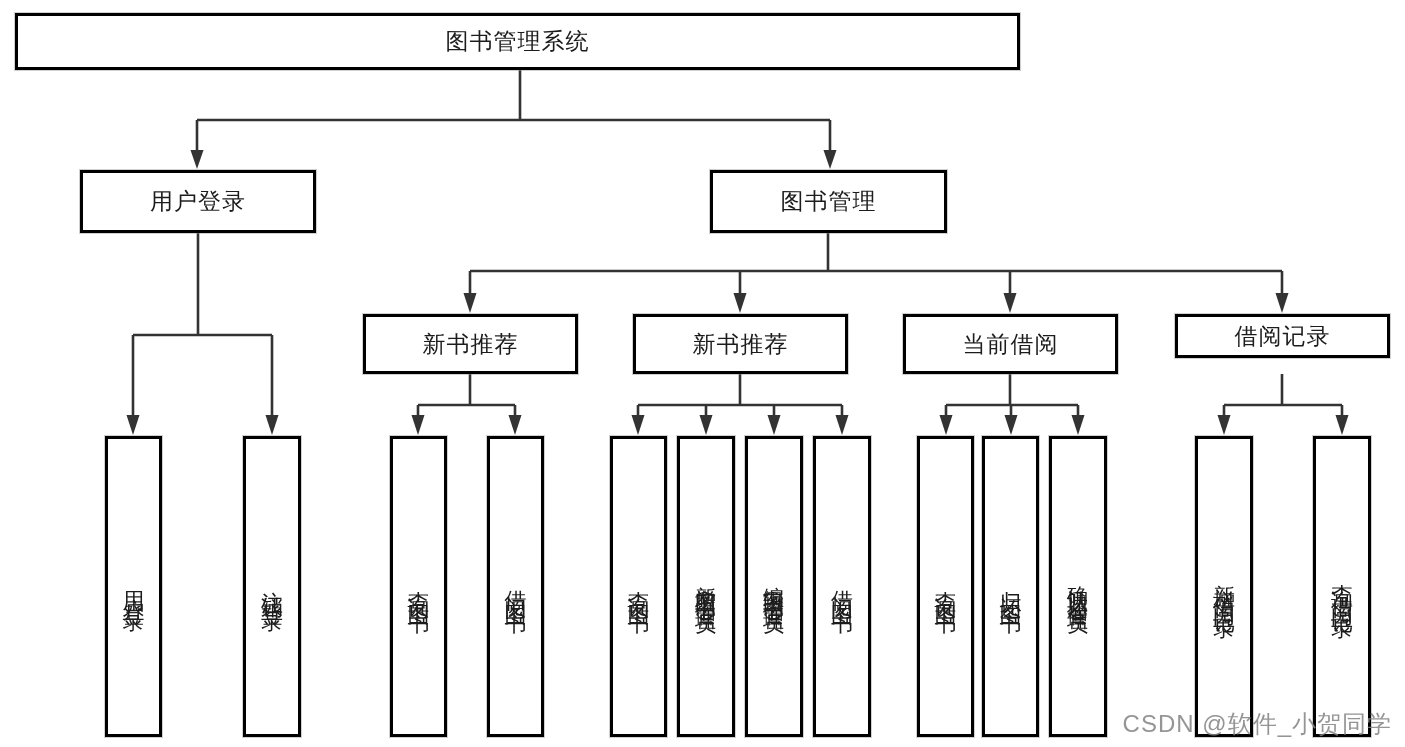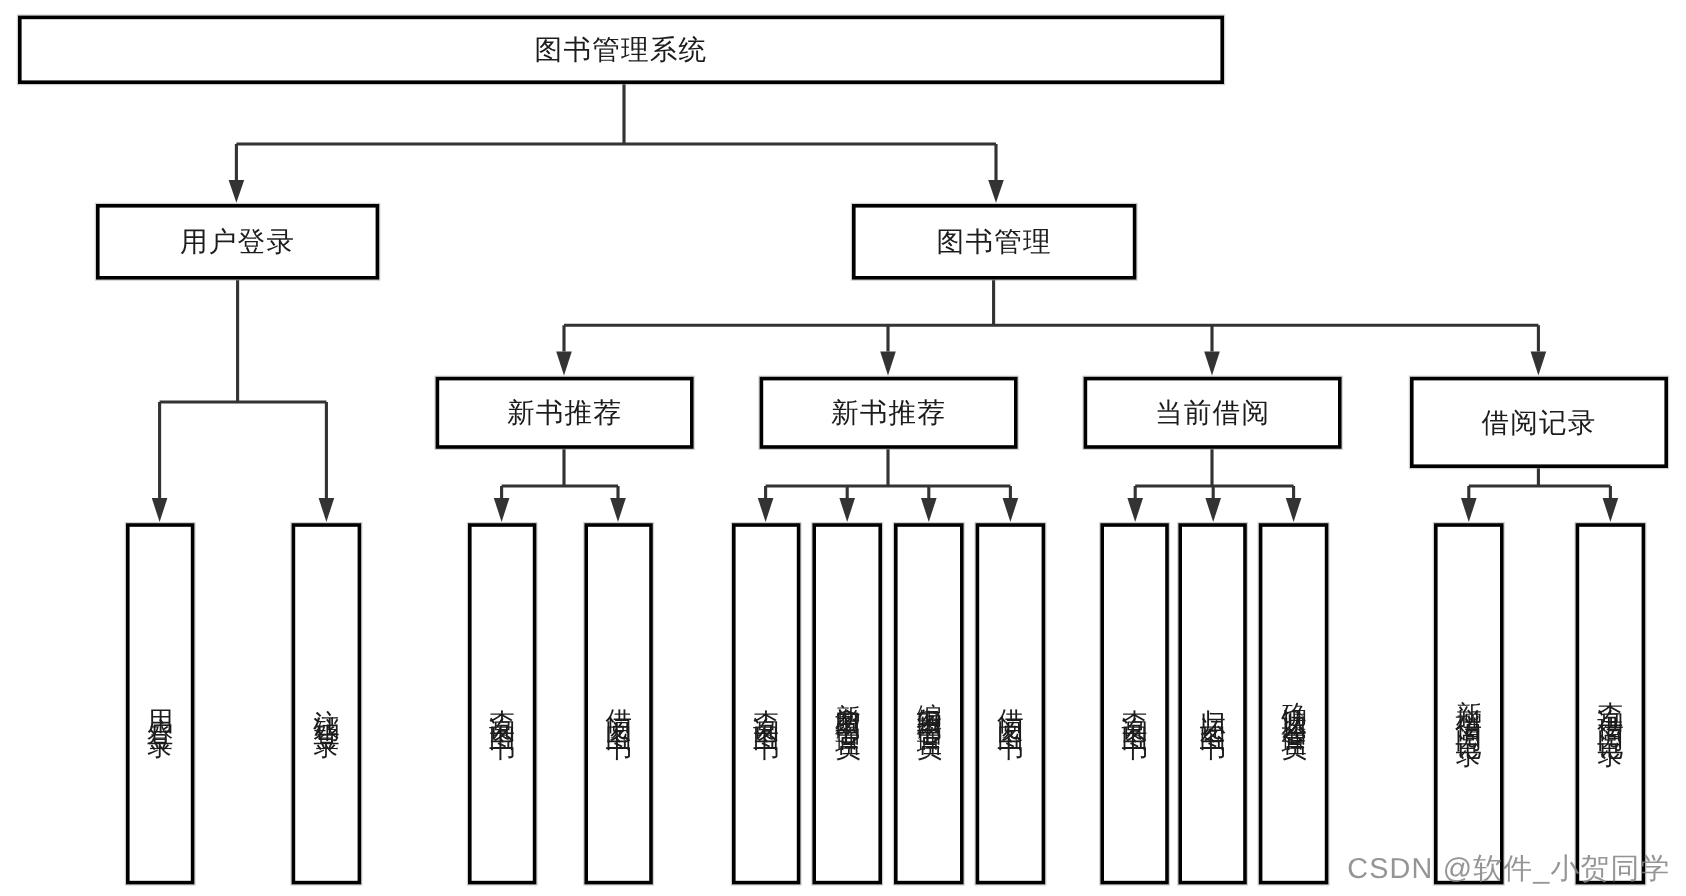--- a/index.html
+++ b/index.html
@@ -123,21 +123,21 @@
 
   <div class="node h" style="left:363px; top:314px; width:215px; height:60px;">
     <span class="lbl">新书推荐</span>
   </div>
   <div class="node h" style="left:633px; top:314px; width:215px; height:60px;">
     <span class="lbl">新书推荐</span>
   </div>
   <div class="node h" style="left:903px; top:314px; width:215px; height:60px;">
     <span class="lbl">当前借阅</span>
   </div>
-  <div class="node h" style="left:1175px; top:314px; width:215px; height:76px;">
+  <div class="node h" style="left:1175px; top:314px; width:215px; height:44px;">
     <span class="lbl">借阅记录</span>
   </div>
 
   <div class="node v" style="left:105px; top:436px; width:57px; height:301px;">
     <span class="lbl">用户登录</span>
   </div>
   <div class="node v" style="left:243px; top:436px; width:58px; height:301px;">
     <span class="lbl">注销登录</span>
   </div>
 

